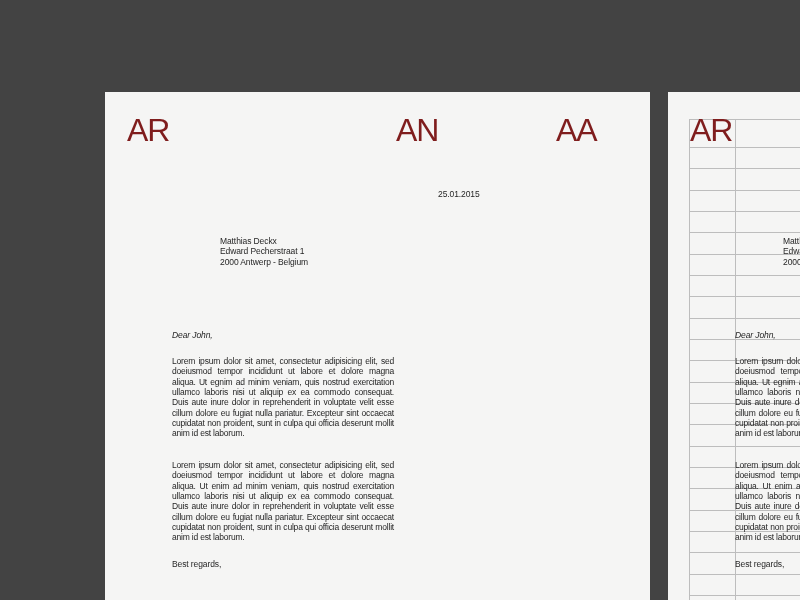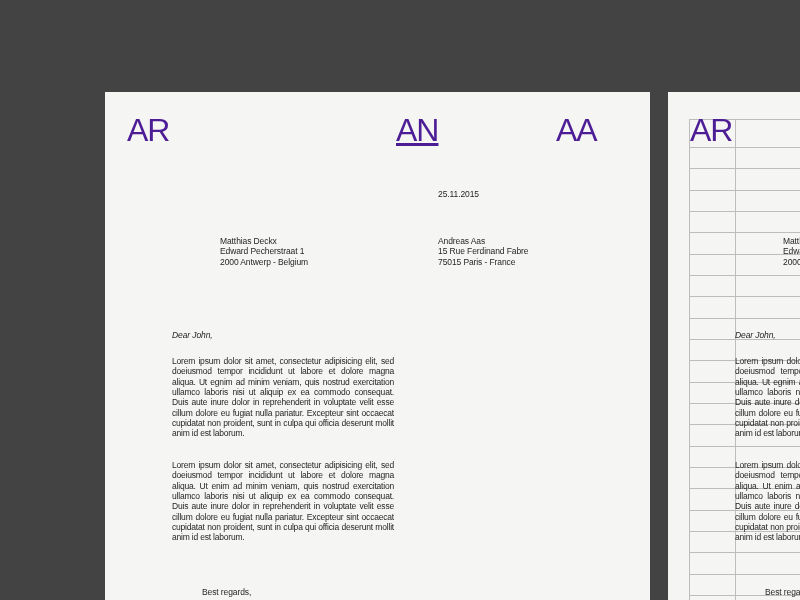--- a/index.html
+++ b/index.html
@@ -21,25 +21,25 @@
   .page.left  { left: 105px; }
   .page.right { left: 668px; }
 
   
   .monogram {
     position: absolute;
     top: 22px;
     font-size: 32px;
     line-height: 32px;
     letter-spacing: -1px;
-    color: #4c1d95;
+    color: #7f1d1d;
     white-space: nowrap;
   }
   .monogram.m1 { left: 22px; }
-  .monogram.m2 { left: 291px; text-decoration: underline; }
+  .monogram.m2 { left: 291px; }
   .monogram.m3 { left: 451px; }
 
   .small {
     position: absolute;
     font-size: 8.5px;
     line-height: 10.35px;
     letter-spacing: -0.1px;
     color: #262626;
   }
   .date        { left: 333px; top: 97px; }
@@ -47,21 +47,21 @@
   .addr-recip  { left: 333px; top: 144px; }
   .salutation  { left: 67px;  top: 238px; font-style: italic; }
   .para {
     left: 67px;
     width: 222px;
     text-align: justify;
     letter-spacing: -0.2px;
   }
   .para.p1 { top: 264px; }
   .para.p2 { top: 368px; }
-  .closing { left: 67px; top: 495px; margin-left: 30px; }
+  .closing { left: 67px; top: 467px; }
 
   
   .grid-overlay {
     position: absolute;
     left: 21px; top: 27px;
     width: 500px; bottom: 0;
     border-top: 1px solid #bdbdbd;
     border-left: 1px solid #bdbdbd;
     pointer-events: none;
   }
@@ -90,33 +90,28 @@
 </head>
 <body>
 
 <div class="canvas">
 
   <div class="page left">
     <span class="monogram m1">AR</span>
     <span class="monogram m2">AN</span>
     <span class="monogram m3">AA</span>
 
-    <div class="small date">25.11.2015</div>
+    <div class="small date">25.01.2015</div>
 
     <div class="small addr-sender">
       <div>Matthias Deckx</div>
       <div>Edward Pecherstraat 1</div>
       <div>2000 Antwerp - Belgium</div>
     </div>
 
-    <div class="small addr-recip">
-      <div>Andreas Aas</div>
-      <div>15 Rue Ferdinand Fabre</div>
-      <div>75015 Paris - France</div>
-    </div>
 
     <div class="small salutation">Dear John,</div>
     <div class="small para p1">Lorem ipsum dolor sit amet, consectetur adipisicing elit, sed doeiusmod tempor incididunt ut labore et dolore magna aliqua. Ut egnim ad minim veniam, quis nostrud exercitation ullamco laboris nisi ut aliquip ex ea commodo consequat. Duis aute inure dolor in reprehenderit in voluptate velit esse cillum dolore eu fugiat nulla pariatur. Excepteur sint occaecat cupidatat non proident, sunt in culpa qui officia deserunt mollit anim id est laborum.</div>
     <div class="small para p2">Lorem ipsum dolor sit amet, consectetur adipisicing elit, sed doeiusmod tempor incididunt ut labore et dolore magna aliqua. Ut enim ad minim veniam, quis nostrud exercitation ullamco laboris nisi ut aliquip ex ea commodo consequat. Duis aute inure dolor in reprehenderit in voluptate velit esse cillum dolore eu fugiat nulla pariatur. Excepteur sint occaecat cupidatat non proident, sunt in culpa qui officia deserunt mollit anim id est laborum.</div>
     <div class="small closing">Best regards,</div>
   </div>
 
   <div class="page right">
 
     <div class="grid-overlay">

